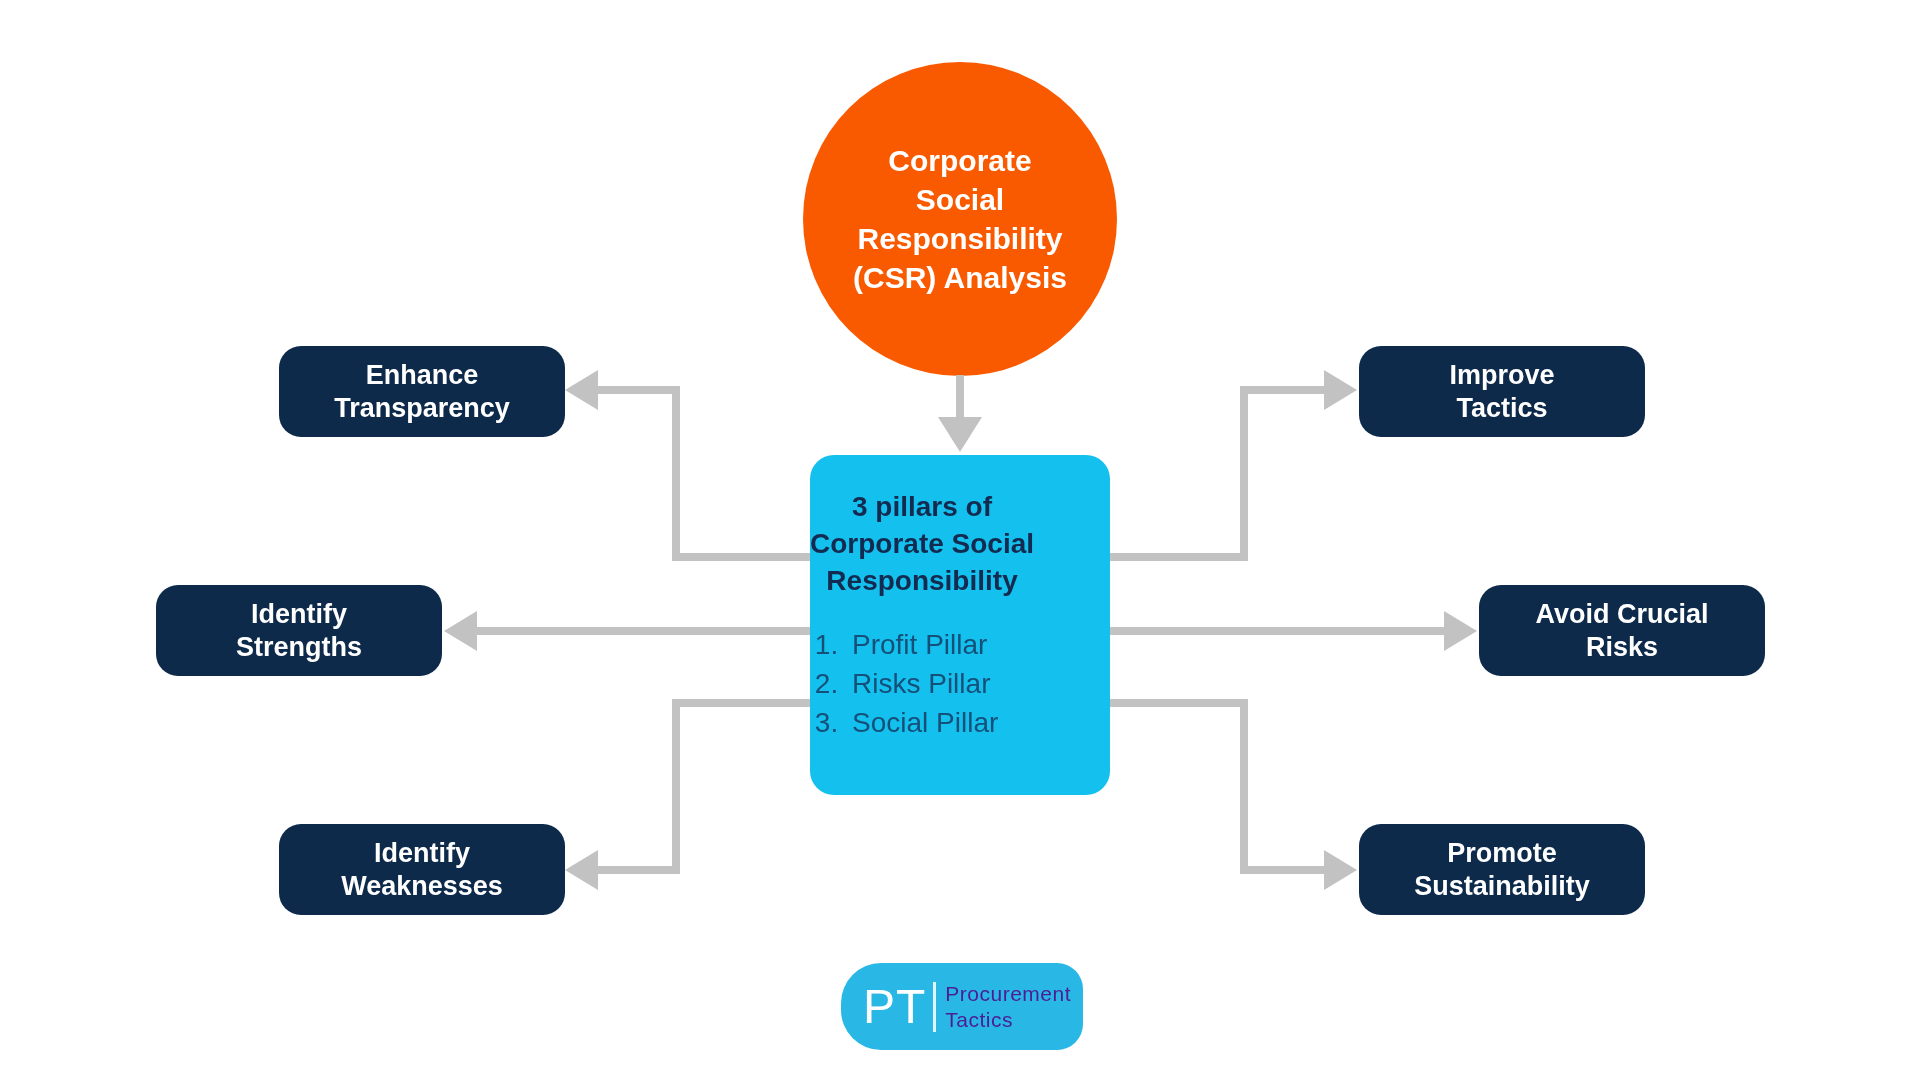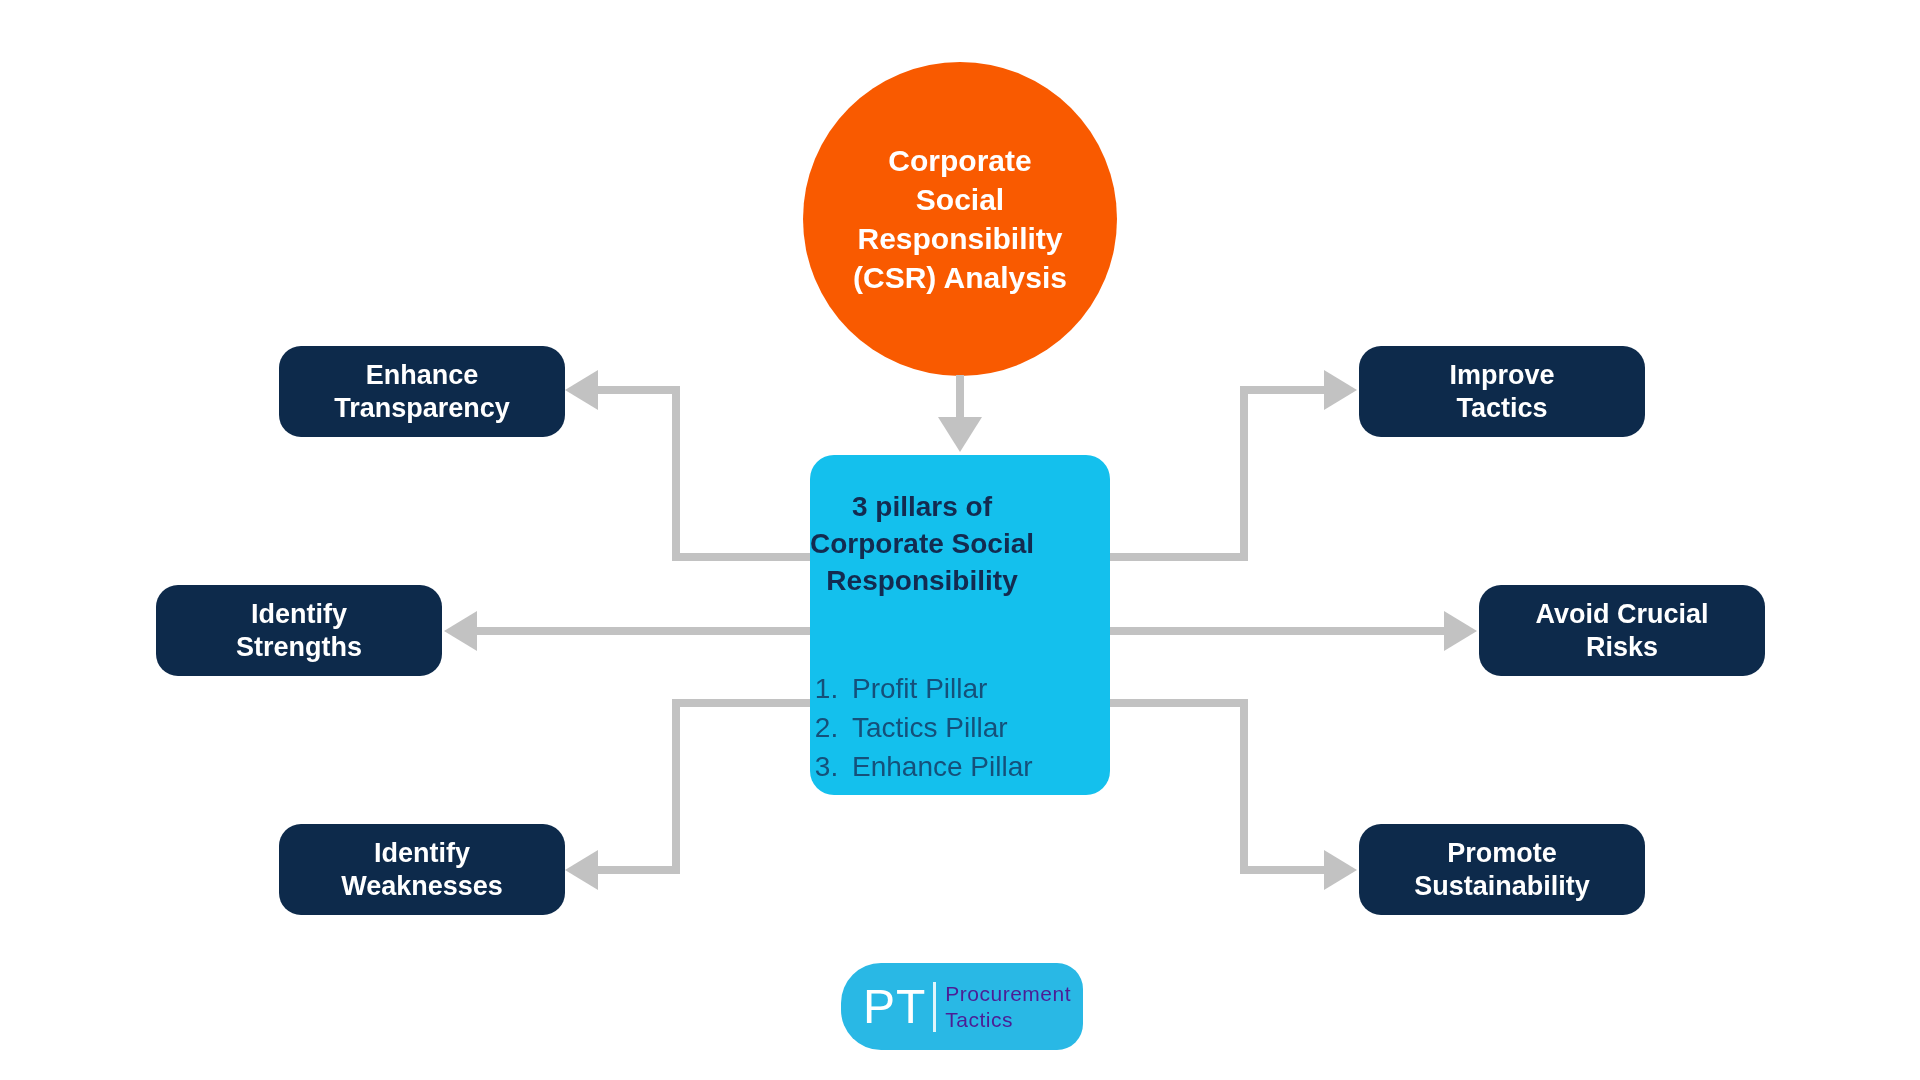--- a/index.html
+++ b/index.html
@@ -38,21 +38,21 @@
     width:300px;height:340px;border-radius:24px;
     background:var(--cyan);
     display:flex;flex-direction:column;align-items:flex-start;
     padding-top:33px;
   }
   .center-box .title{
     color:var(--title-navy);font-weight:bold;font-size:28px;line-height:37px;
     text-align:center;white-space:pre-line;
   }
   .center-box ol{
-    margin-top:70px;color:var(--list-navy);
+    margin-top:26px;color:var(--list-navy);
     font-size:28px;line-height:39px;
     list-style:decimal;list-style-position:outside;
     text-align:left;width:fit-content;
     padding-left:36px;
   }
   .center-box ol li{padding-left:6px;}
   
   .node{
     position:absolute;width:286px;height:91px;border-radius:22px;
     background:var(--navy);
@@ -122,22 +122,22 @@
     <div class="seg" style="left:956px;top:375px;width:8px;height:47px;"></div>
     <div class="arrow-down" style="left:938px;top:417px;"></div>
   </div>
 
   <div class="center-box">
     <div class="title">3 pillars of
 Corporate Social
 Responsibility</div>
     <ol>
       <li>Profit Pillar</li>
-      <li>Tactics Pillar</li>
-      <li>Enhance Pillar</li>
+      <li>Risks Pillar</li>
+      <li>Social Pillar</li>
     </ol>
   </div>
 
   <div>
     <div class="seg" style="left:676px;top:553px;width:134px;height:8px;"></div>
     <div class="seg" style="left:672px;top:386px;width:8px;height:175px;"></div>
     <div class="seg" style="left:598px;top:386px;width:82px;height:8px;"></div>
     <div class="arrow-left" style="left:565px;top:370px;"></div>
   </div>
 

